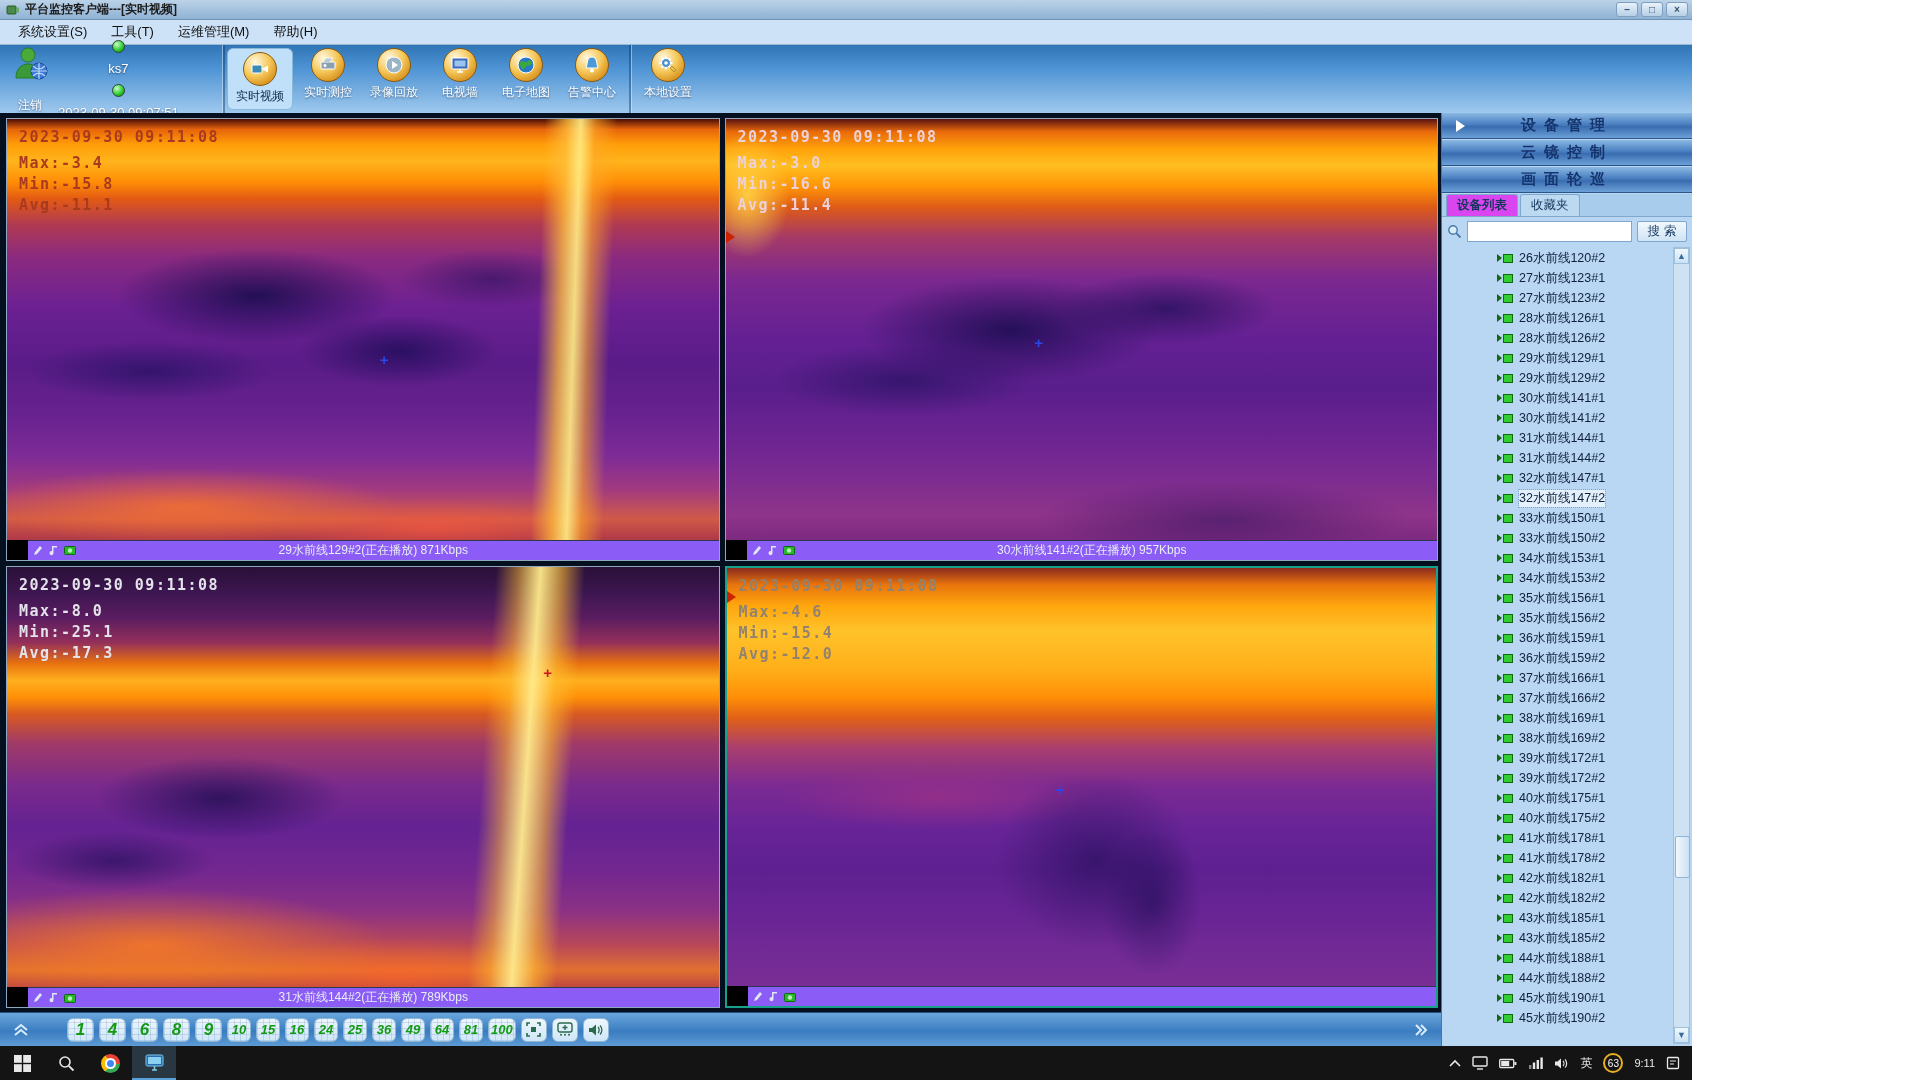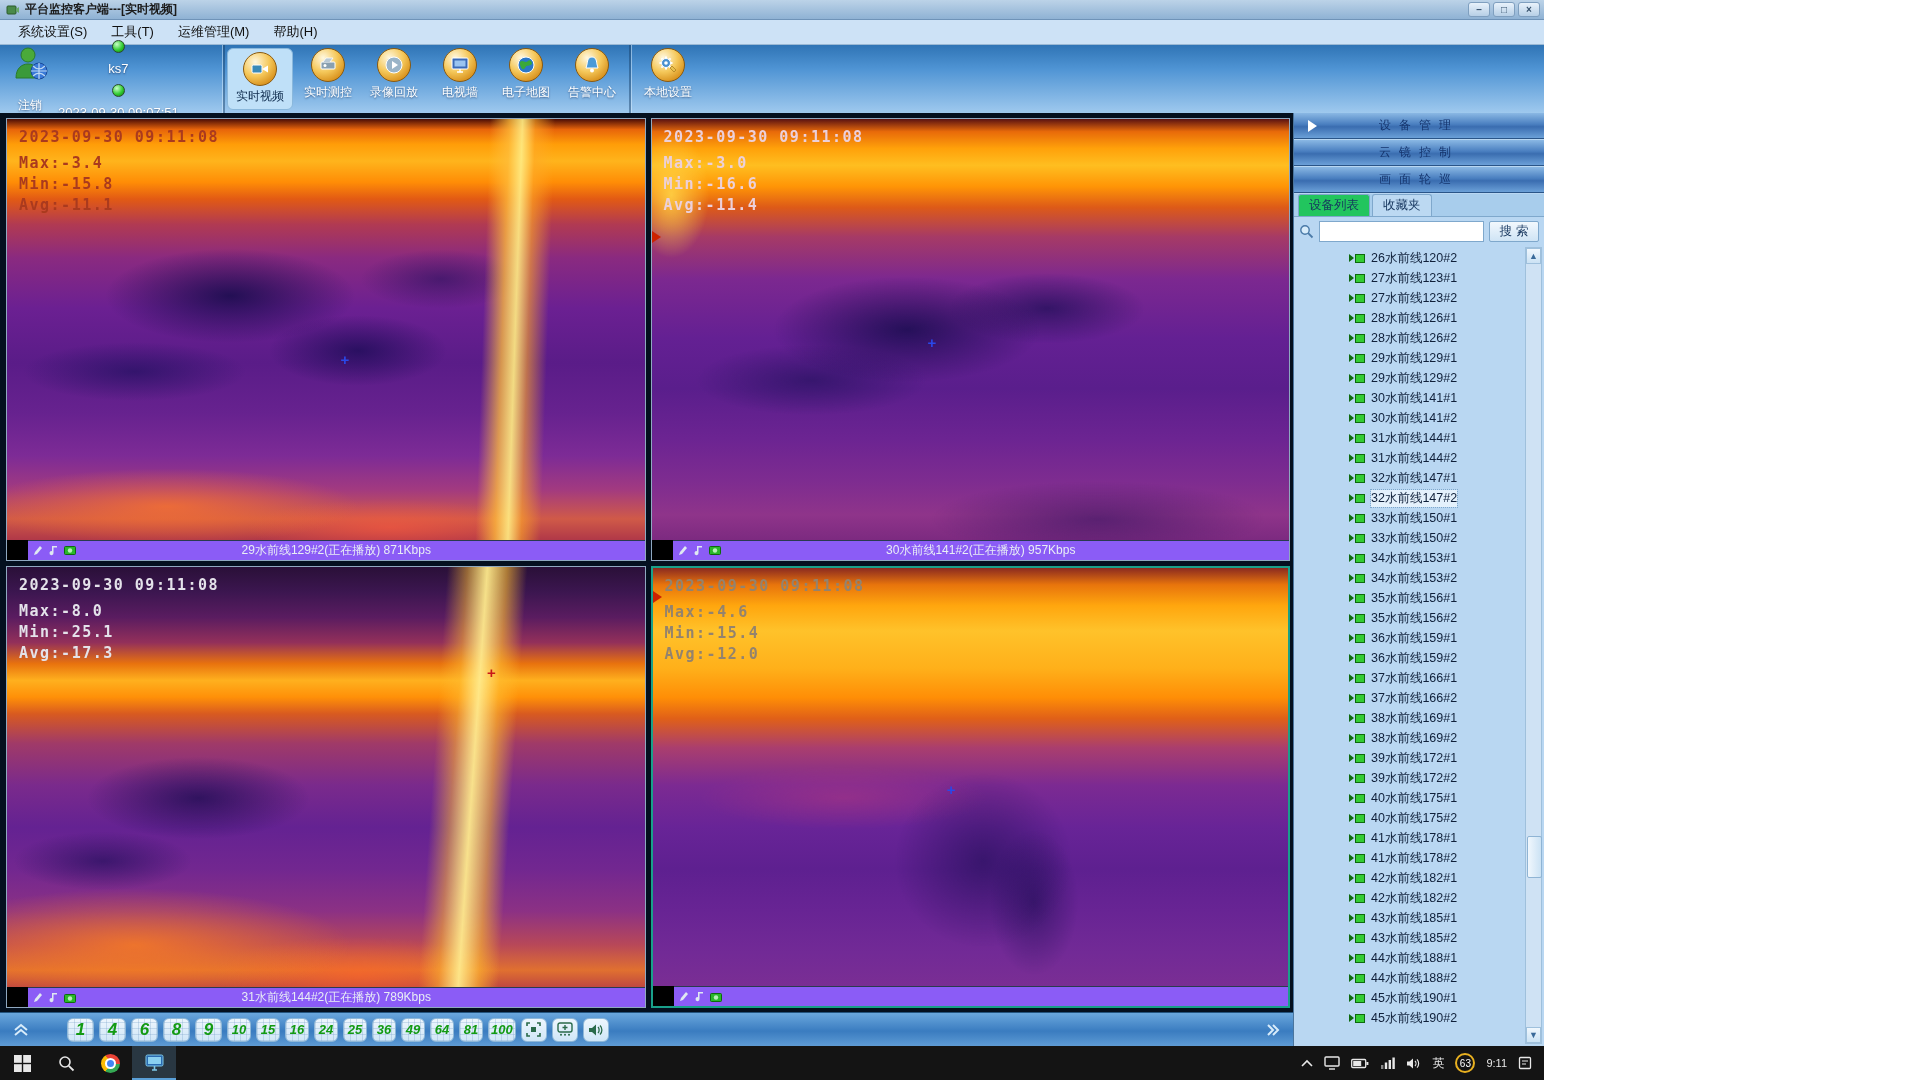--- a/index.html
+++ b/index.html
@@ -1,17 +1,17 @@
 <!DOCTYPE html>
 <html><head>
 <meta charset="utf-8">
 <style>
   * { margin:0; padding:0; box-sizing:border-box; }
   html,body { width:1920px; height:1080px; overflow:hidden; font-family:"Liberation Sans", sans-serif; }
-  .window { width:1544px; height:1080px; display:flex; flex-direction:column; background:#3a70ad; }
+  .window { width:1692px; height:1080px; display:flex; flex-direction:column; background:#3a70ad; }
 
   
   .titlebar { height:20px; background:linear-gradient(180deg,#bcd3e8,#8fb2d4); border-bottom:1px solid #6f93b8;
     display:flex; align-items:center; padding:0 4px; color:#1c1c1c; font-size:12px; font-weight:bold; }
   .titlebar .app-ico { width:14px; height:14px; margin:0 5px 0 2px; }
   .win-btns { margin-left:auto; display:flex; gap:3px; }
   .win-btn { width:22px; height:15px; border:1px solid #7f9fbf; border-radius:3px;
     background:linear-gradient(180deg,#e8f2fb,#b7cfe6); color:#35506b; font-size:10px; line-height:13px;
     text-align:center; cursor:default; }
 
@@ -100,28 +100,28 @@
       linear-gradient(180deg,#eef6fd,#cfe6f7); }
   .num-btn.big { font-size:17px; min-width:27px; }
   .icon-btn { width:26px; height:24px; border-radius:6px; border:1px solid #8fb8d8;
     background:linear-gradient(180deg,#eef6fd,#cfe6f7); display:flex; align-items:center; justify-content:center; }
   .bb-right { margin-left:auto; color:#d8ecfa; display:flex; }
 
   
   .sidebar { flex:1; background:#b9d7f2; border-left:1px solid #4a759e; display:flex; flex-direction:column; min-height:0; }
   .panel-hdr { height:26px; margin-bottom:1px; position:relative; display:flex; align-items:center; justify-content:center;
     background:linear-gradient(180deg,#8ab8e4 0%,#4a7fc0 45%,#3a6db0 55%,#6ba0d8 100%);
-    color:#15356e; font-weight:normal; font-size:12px; letter-spacing:8px; border-bottom:1px solid #2a5588; }
+    color:#15356e; font-weight:bold; font-size:15px; letter-spacing:8px; border-bottom:1px solid #2a5588; }
   .panel-hdr .arrow { position:absolute; left:14px; width:0; height:0; border:6px solid transparent;
     border-left:9px solid #ffffff; letter-spacing:0; }
   .side-tabs { height:23px; background:#a8cdec; display:flex; align-items:flex-end; padding:2px 4px 0 4px; gap:2px;
     border-bottom:1px solid #7fa8cc; }
   .side-tab { padding:2px 10px 2px 10px; font-size:12.5px; color:#16365e; background:#bcd9f2;
     border:1px solid #7fa8cc; border-bottom:none; border-radius:3px 3px 0 0; }
-  .side-tab.active { background:#22c55e; font-weight:normal; }
+  .side-tab.active { background:#d946ef; font-weight:bold; }
   .search-row { height:28px; display:flex; align-items:center; gap:5px; padding:3px 5px; }
   .search-input { flex:1; height:21px; border:1px solid #7fa8cc; background:#fff; font-size:12px; padding:0 4px; }
   .search-btn { width:50px; height:21px; border:1px solid #7fa8cc; border-radius:2px; font-size:12.5px; color:#16365e;
     letter-spacing:4px; background:linear-gradient(180deg,#f2f8fd,#cfe4f5); display:flex; align-items:center; justify-content:center; padding-left:4px;}
   .dev-list { flex:1; position:relative; overflow:hidden; padding:3px 20px 0 55px; }
   .dev-item { height:20px; display:flex; align-items:center; gap:6px; font-size:12.5px; color:#10203a; white-space:nowrap; }
   .dev-item.selected .dev-label { background:#e4f1fc; outline:1px dotted #7fa8cc; }
   .dev-icon { display:inline-flex; align-items:center; flex:none; }
   .dev-icon .tri { width:0; height:0; border-top:4px solid transparent; border-bottom:4px solid transparent;
     border-left:5px solid #0d6a0d; }

